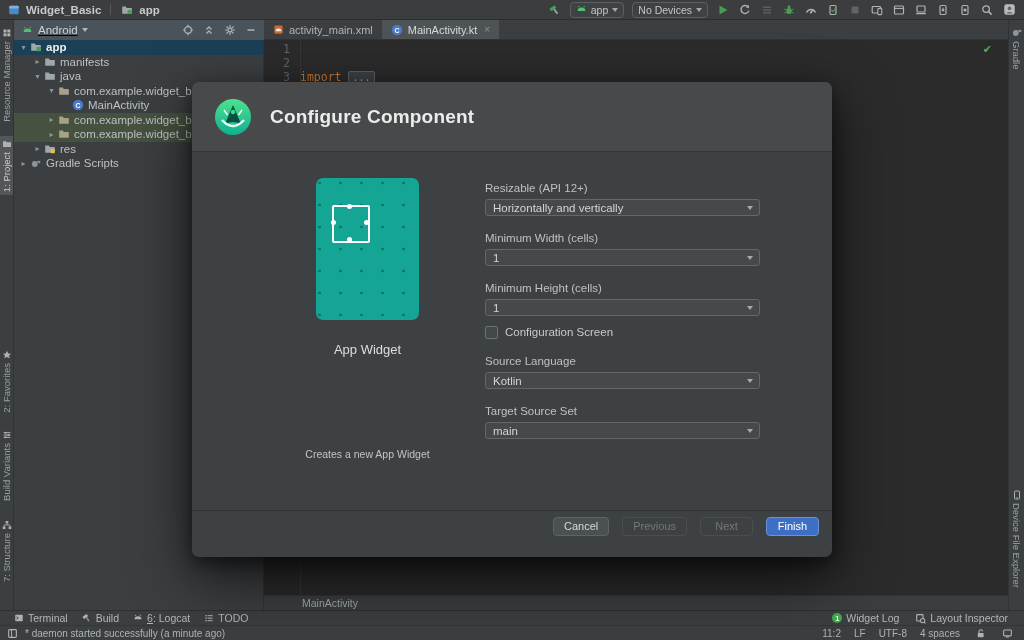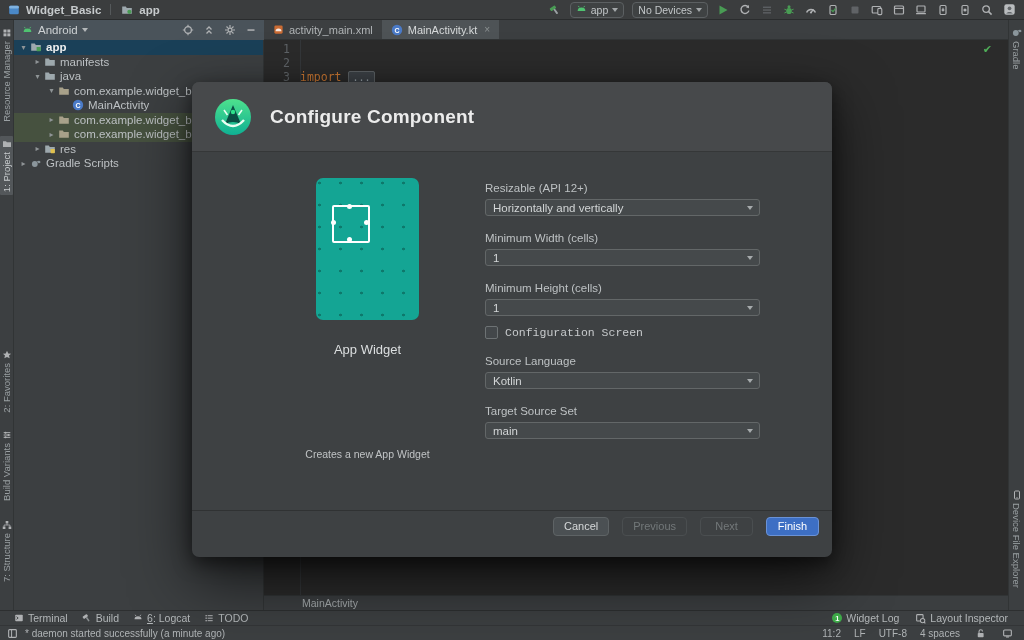--- a/index.html
+++ b/index.html
@@ -20,21 +20,21 @@
   .vstrip{position:absolute;top:20px;height:590px;background:#3c3f41;box-sizing:border-box;z-index:3;}
   .vstrip.left{left:0;width:14px;border-right:1px solid #313435;}
   .vstrip.right{left:1008px;width:16px;border-left:1px solid #313435;}
   .vlabel{position:absolute;left:0;width:100%;display:flex;flex-direction:column;align-items:center;gap:3px;
           font-size:9.5px;color:#9aa0a3;cursor:default;}
   .vlabel .txt{writing-mode:vertical-rl;transform:rotate(180deg);white-space:nowrap;}
   .vstrip.right .vlabel .txt{transform:none;}
   .vlabel.active{background:#53575a;padding:3px 0;border-radius:1px;color:#c9cdcf;}
   
   .proj-header{position:absolute;left:14px;top:20px;width:250px;height:20px;background:#4a535a;
-               display:flex;align-items:center;gap:4px;padding:7px 6px;box-sizing:border-box;z-index:3;}
+               display:flex;align-items:center;gap:4px;padding:7px 6px;box-sizing:border-box;z-index:3;text-decoration:underline;}
   .proj-header .title{font-size:11.5px;color:#cdd1d3;}
   .proj-header .arrow{width:0;height:0;border-left:3.5px solid transparent;border-right:3.5px solid transparent;border-top:4px solid #b3b7b9;}
   .proj-header .spacer{flex:1;}
   .proj-header .hic{width:15px;height:15px;display:flex;align-items:center;justify-content:center;}
   .proj-panel{position:absolute;left:14px;top:40px;width:250px;height:570px;background:#3c3f41;
               border-right:1px solid #313435;box-sizing:border-box;overflow:hidden;z-index:3;}
   .trow{height:14.5px;display:flex;align-items:center;font-size:11.5px;color:#bcc0c3;white-space:nowrap;cursor:default;}
   .trow.selected{background:#1a4058;}
   .trow.tint{background:#46513f;}
   .trow .tarrow{width:11px;text-align:center;font-size:8px;color:#8f9496;flex:none;}
@@ -87,21 +87,21 @@
            background-image:radial-gradient(rgba(6,66,60,.45) 1.3px,transparent 1.5px);background-size:21px 22px;background-position:14px 16px;}
   .widget-frame{position:absolute;left:16px;top:27px;width:34px;height:34px;border:2px solid #fff;border-radius:2px;}
   .handle{position:absolute;width:5px;height:5px;border-radius:50%;background:#fff;}
   .preview-name{position:absolute;left:124px;top:190px;width:103px;text-align:center;font-size:13px;color:#dcdfe0;}
   .preview-desc{position:absolute;left:99px;top:296px;width:153px;text-align:center;font-size:10.5px;color:#c0c3c5;}
   .flabel{position:absolute;left:293px;font-size:11.5px;color:#bdc1c3;}
   .dd{position:absolute;left:293px;width:275px;height:17px;background:#45494b;border:1px solid #636768;border-radius:3px;
       box-sizing:border-box;display:flex;align-items:center;padding-left:7px;font-size:11.5px;color:#d2d5d6;cursor:default;}
   .dd .dda{position:absolute;right:6px;top:6px;width:0;height:0;border-left:3.5px solid transparent;
            border-right:3.5px solid transparent;border-top:4.5px solid #a6aaac;}
-  .cbrow{position:absolute;left:293px;top:174px;display:flex;align-items:flex-end;gap:7px;font-family:Liberation Mono, monospace;}
+  .cbrow{position:absolute;left:293px;top:174px;display:flex;align-items:flex-start;gap:7px;}
   .cbox{width:13px;height:13px;background:#43474a;border:1px solid #6d7274;border-radius:2px;box-sizing:border-box;}
   .cblabel{font-size:11.5px;color:#c7cacc;}
   .dlg-footer{height:31px;border-top:1px solid #303233;background:#3e4143;display:flex;align-items:center;
               justify-content:flex-end;gap:13px;padding-right:13px;box-sizing:border-box;}
   .btn{height:19px;min-width:53px;padding:0 10px;border-radius:4px;font-size:11px;display:flex;align-items:center;
        justify-content:center;box-sizing:border-box;cursor:default;}
   .btn.normal{background:#4b5053;border:1px solid #5e6365;color:#d6d9da;}
   .btn.disabled{background:transparent;border:1px solid #4a4e50;color:#73787a;}
   .btn.primary{background:#3d6fc4;border:1px solid #6a92d6;color:#fff;}
 </style>

